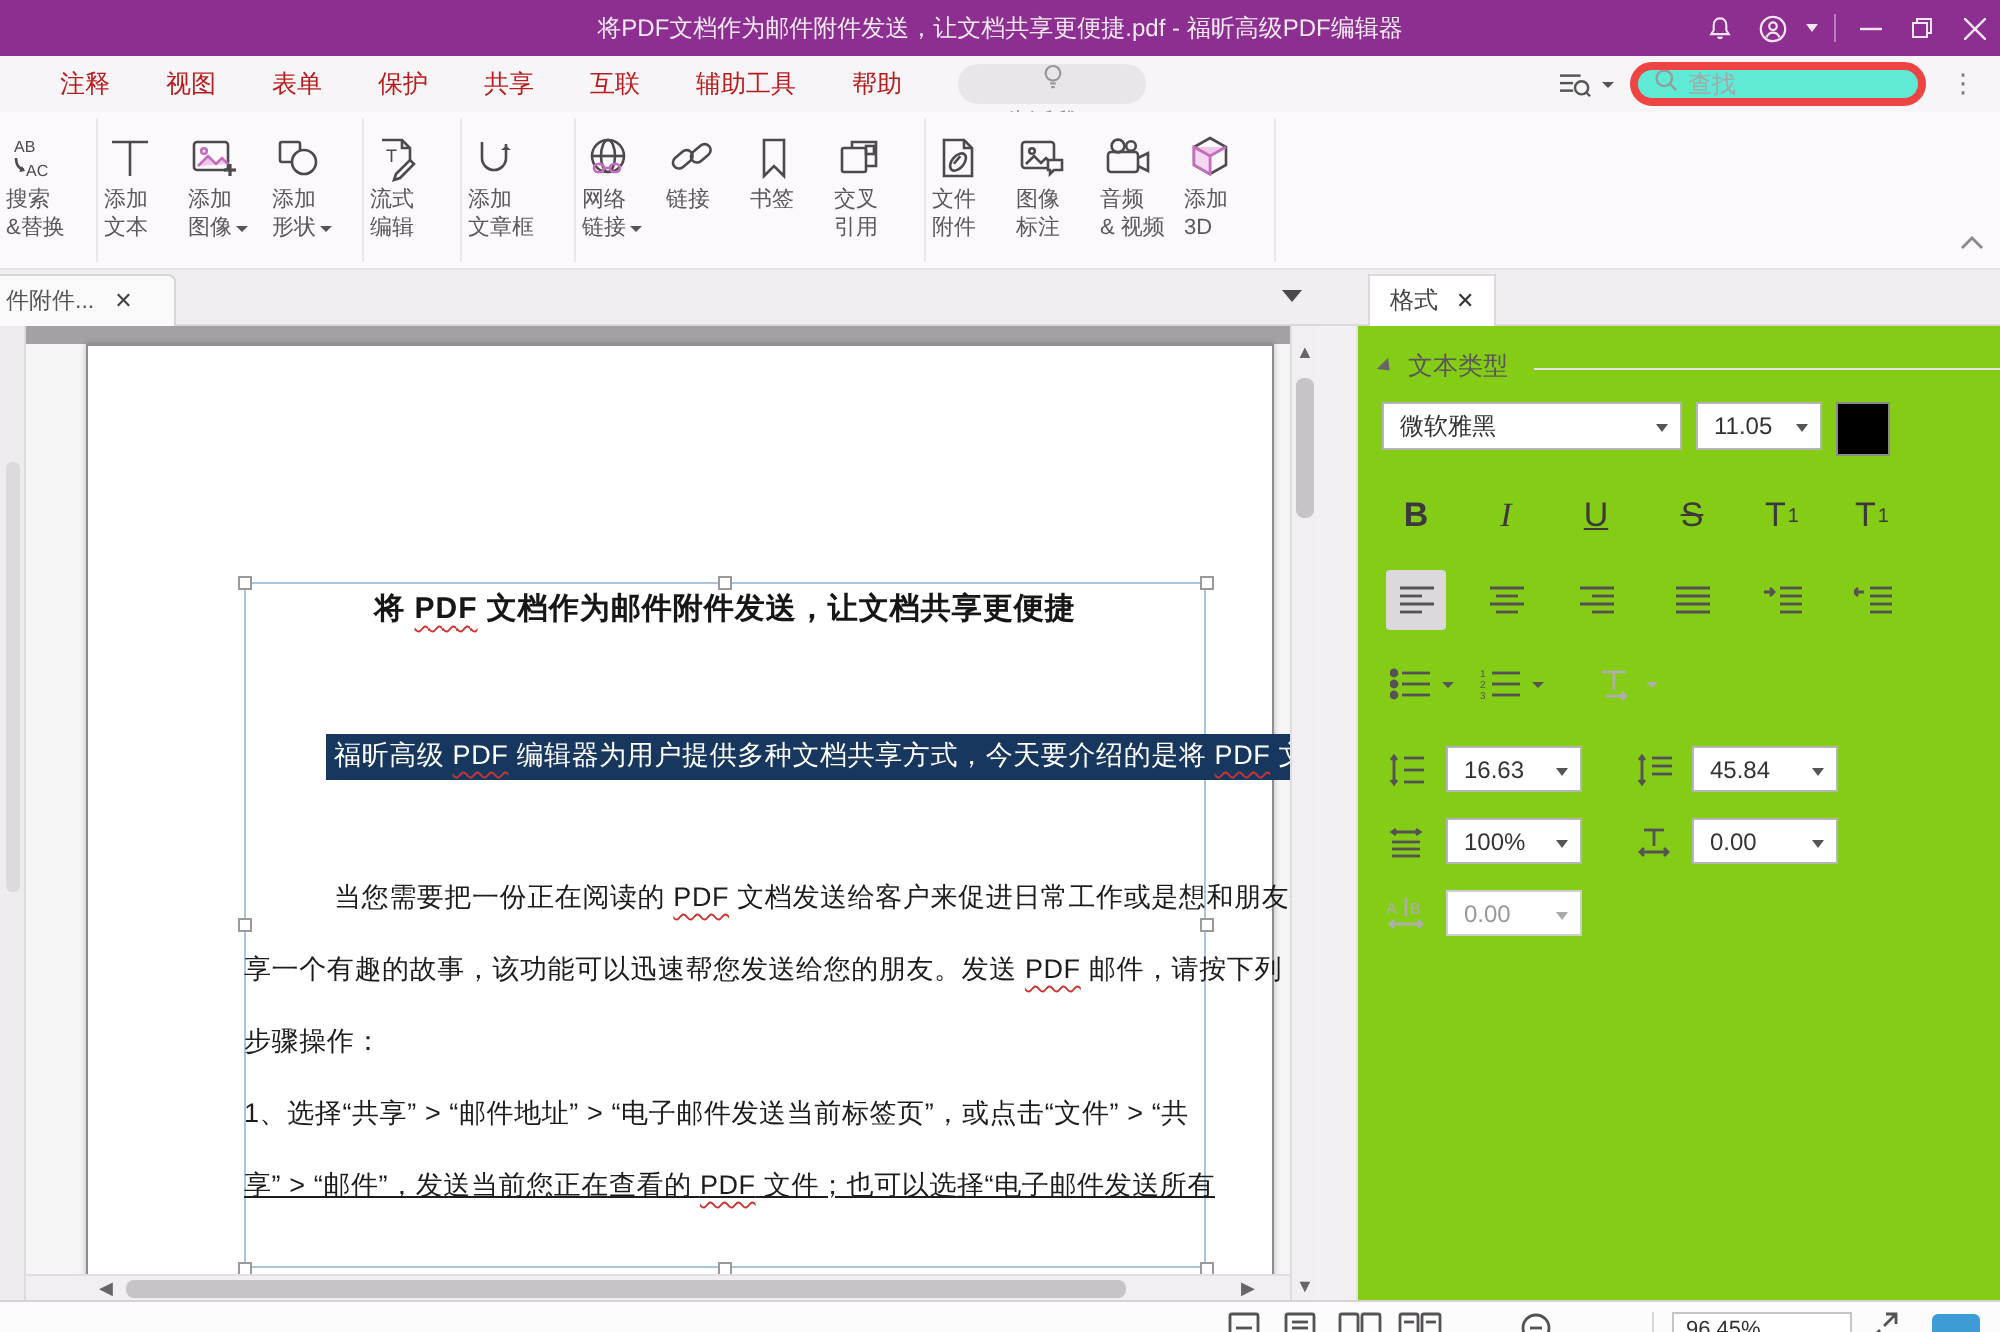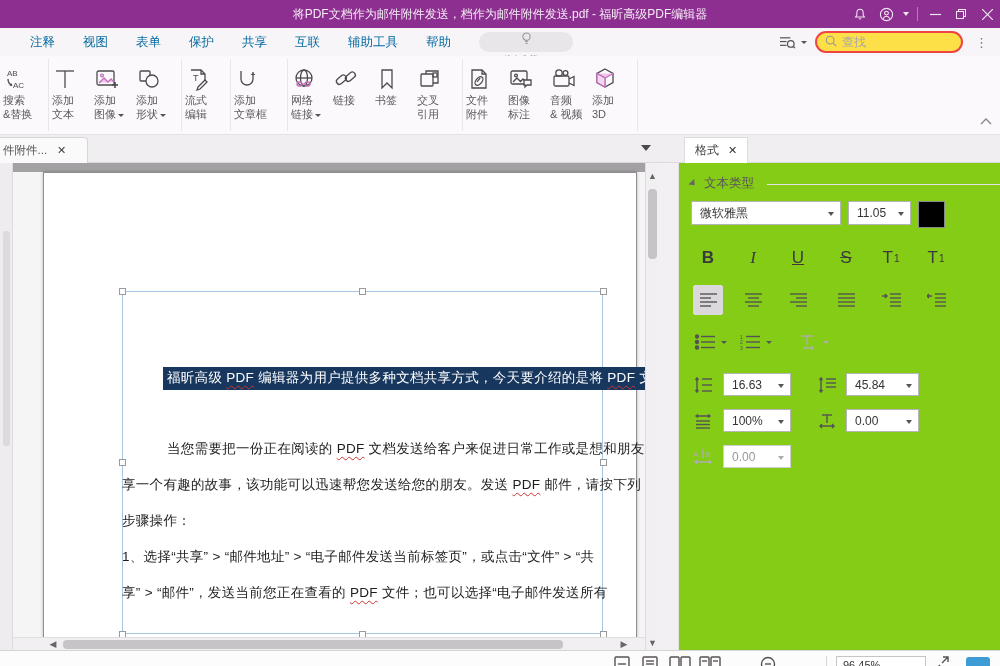--- a/index.html
+++ b/index.html
@@ -15,25 +15,25 @@
   .tb-sep { width:1px; height:14px; background:#b97bba; margin:0 4px; }
   .caret-w { width:0; height:0; border-left:3.5px solid transparent; border-right:3.5px solid transparent; border-top:4px solid #f2e6f2; display:inline-block; }
   .restore-glyph { position:relative; width:10px; height:10px; }
   .restore-glyph i { position:absolute; border:1px solid #f2e6f2; width:8px; height:8px; display:block; }
   .restore-glyph i:first-child { left:2px; top:0; }
   .restore-glyph i:last-child { left:0; top:2px; background:#8c2f90; }
 
   
   .menubar { position:absolute; left:0; top:28px; width:1000px; height:28px; background:#f7f5f7; display:flex; align-items:center; }
   .menu-tabs { display:flex; align-items:center; padding-left:16px; }
-  .menu-tab { font-size:12.5px; color:#0369a1; padding:0 14px; line-height:28px; cursor:default; }
+  .menu-tab { font-size:12.5px; color:#b91c1c; padding:0 14px; line-height:28px; cursor:default; }
   .assist-pill { margin-left:14px; height:20px; width:94px; background:#e9e6e9; border-radius:10px; display:flex; align-items:center; padding:0 8px; color:#9a969a; font-size:12px; gap:5px;flex-direction:column; }
   .mb-right { position:absolute; right:8px; top:0; height:28px; display:flex; align-items:center; gap:8px; }
   .filter-search { display:flex; align-items:center; gap:3px; color:#555; }
-  .find-pill { width:148px; height:22px; border:2px solid #ef4444; border-radius:11px; background:#fde047; display:flex; align-items:center; padding:0 8px; gap:5px; }
+  .find-pill { width:148px; height:22px; border:4px solid #ef4444; border-radius:11px; background:#5eead4; display:flex; align-items:center; padding:0 8px; gap:5px; }
   .find-pill input { border:none; outline:none; background:transparent; font-size:12px; color:#444; width:100px; font-family:inherit; }
   .find-pill input::placeholder { color:#a9a5a8; }
   .vdots { color:#777; font-size:13px; letter-spacing:0; padding:0 4px; }
 
   
   .ribbon { position:absolute; left:0; top:56px; width:1000px; height:79px; background:#fbf9fb; border-bottom:1px solid #e5e2e5; display:flex; }
   .rgroup { display:flex; align-items:flex-start; padding:0 3px; border-right:1px solid #e9e6e9; height:72px; margin-top:3px; }
   .rbtn { width:42px; display:flex; flex-direction:column; align-items:flex-start; padding-top:5px; cursor:default; }
   .rbtn.wide { width:50px; }
   .rbtn .ric { height:30px; display:flex; align-items:center; justify-content:center; }
@@ -116,21 +116,21 @@
   .zoombox { position:absolute; left:836px; top:5px; width:90px; height:18px; border:1px solid #c7c4c7; background:#fff; font-size:11px; color:#333; padding:2px 6px; }
   .sb-sep { position:absolute; left:826px; top:5px; width:1px; height:16px; background:#d8d5d8; }
   .chaticon { position:absolute; left:966px; top:6px; width:24px; height:16px; background:#3d9bd6; border-radius:3px; }
 </style>
 </head>
 <body>
 
 <div id="app">
 
   <div class="titlebar">
-    <div class="title">将PDF文档作为邮件附件发送，档作为邮件附件发送.pdf - 福昕高级PDF编辑器</div>
+    <div class="title">将PDF文档作为邮件附件发送，让文档共享更便捷.pdf - 福昕高级PDF编辑器</div>
     <div class="tb-right">
       <div class="tb-btn">
         <svg width="14" height="14" viewBox="0 0 16 16" fill="none" stroke="#f2e6f2" stroke-width="1.2">
             <path d="M8 2.5c-2.4 0-3.6 1.8-3.6 3.8v3L3 11.5h10l-1.4-2.2v-3c0-2-1.2-3.8-3.6-3.8z"></path>
             <path d="M6.8 13a1.3 1.3 0 0 0 2.4 0"></path>
           </svg>
       </div>
       <div class="tb-btn">
         <svg width="15" height="15" viewBox="0 0 16 16" fill="none" stroke="#f2e6f2" stroke-width="1.2">
             <circle cx="8" cy="8" r="6.5"></circle>
@@ -417,26 +417,27 @@
       <div class="selbox"></div>
       <div class="handle" style="left:74.5px; top:114.5px;"></div>
       <div class="handle" style="left:315px;  top:114.5px;"></div>
       <div class="handle" style="left:555.5px;top:114.5px;"></div>
       <div class="handle" style="left:74.5px; top:286px;"></div>
       <div class="handle" style="left:555.5px;top:286px;"></div>
       <div class="handle" style="left:74.5px; top:457.5px;"></div>
       <div class="handle" style="left:315px;  top:457.5px;"></div>
       <div class="handle" style="left:555.5px;top:457.5px;"></div>
 
+      <div class="doc-title">将 <span class="sq">PDF</span> 文档作为邮件附件发送，让文档共享更便捷</div>
       <div class="dline ind" style="top:194px;"><span class="hl">福昕高级 <span class="sq">PDF</span> 编辑器为用户提供多种文档共享方式，今天要介绍的是将 <span class="sq">PDF</span> 文</span></div>
       <div class="dline ind" style="top:267px;">当您需要把一份正在阅读的 <span class="sq">PDF</span> 文档发送给客户来促进日常工作或是想和朋友分</div>
       <div class="dline" style="top:303px;">享一个有趣的故事，该功能可以迅速帮您发送给您的朋友。发送 <span class="sq">PDF</span> 邮件，请按下列</div>
       <div class="dline" style="top:339px;">步骤操作：</div>
       <div class="dline" style="top:375px;">1、选择“共享” &gt; “邮件地址” &gt; “电子邮件发送当前标签页”，或点击“文件” &gt; “共</div>
-      <div class="dline" style="top:411px;">享” &gt;  “邮件”，发送当前您正在查看的 <span class="sq">PDF</span> 文件；也可以选择“电子邮件发送所有</div>
+      <div class="dline" style="top:411px;text-decoration:underline;">享” &gt;  “邮件”，发送当前您正在查看的 <span class="sq">PDF</span> 文件；也可以选择“电子邮件发送所有</div>
     </div>
 
     <div class="vsb">
       <div class="arr up">▲</div>
       <div class="thumb"></div>
       <div class="arr dn">▼</div>
     </div>
     <div class="hsb">
       <div class="arr lt">◀</div>
       <div class="thumb"></div>

